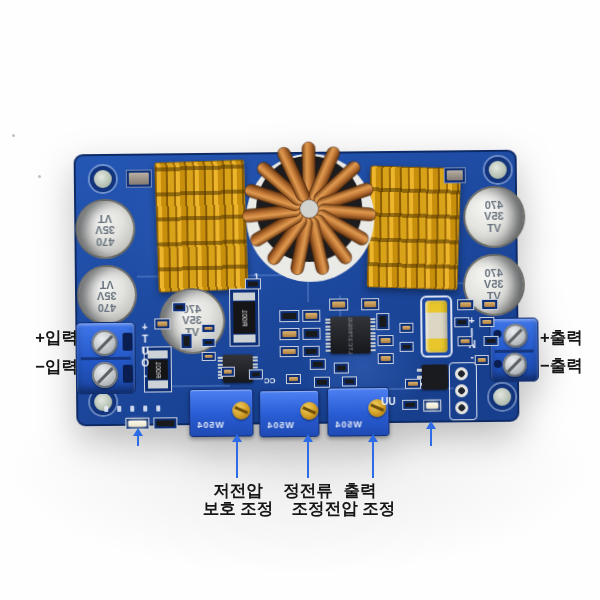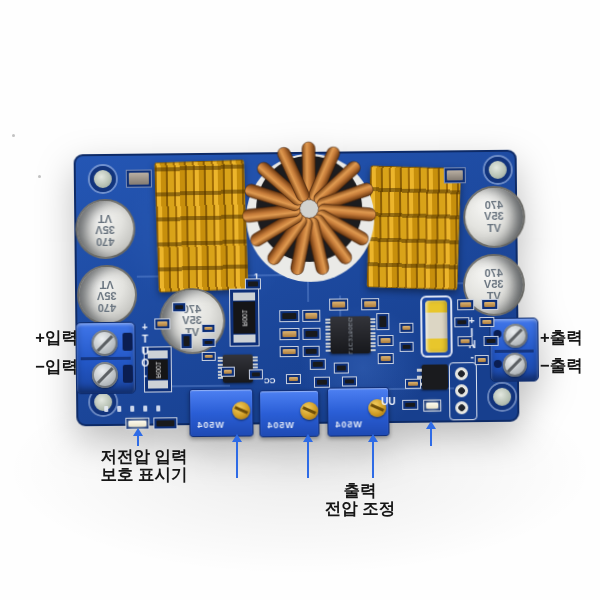--- a/index.html
+++ b/index.html
@@ -366,26 +366,28 @@
         </div>
       </div>
   </div>
 
   <div class="label r" style="left:8px;top:328px;width:70px">+입력</div>
   <div class="label r" style="left:8px;top:357px;width:70px">−입력</div>
   <div class="label" style="left:540px;top:328px">+출력</div>
   <div class="label" style="left:540px;top:356px">−출력</div>
 
   <div class="arrow" style="left:137px;top:436px;height:10px"></div>
-  <div class="label c" style="left:74px;top:447px;width:140px">
-    <span>저전압 입력</span><br><span>보호 표시기</span></div>
 
   <div class="arrow" style="left:236px;top:442px;height:36px"></div>
+  <div class="label c" style="left:178px;top:481px;width:120px">
+    <span>저전압</span><br><span>보호 조정</span></div>
 
   <div class="arrow" style="left:307px;top:442px;height:36px"></div>
+  <div class="label c" style="left:248px;top:481px;width:120px">
+    <span>정전류</span><br><span>조정</span></div>
 
   <div class="arrow" style="left:372px;top:442px;height:36px"></div>
   <div class="label c" style="left:300px;top:481px;width:120px">
     <span>출력</span><br><span>전압 조정</span></div>
 
   <div class="arrow" style="left:430px;top:429px;height:17px"></div>
 
 </div>
 
 </body></html>

